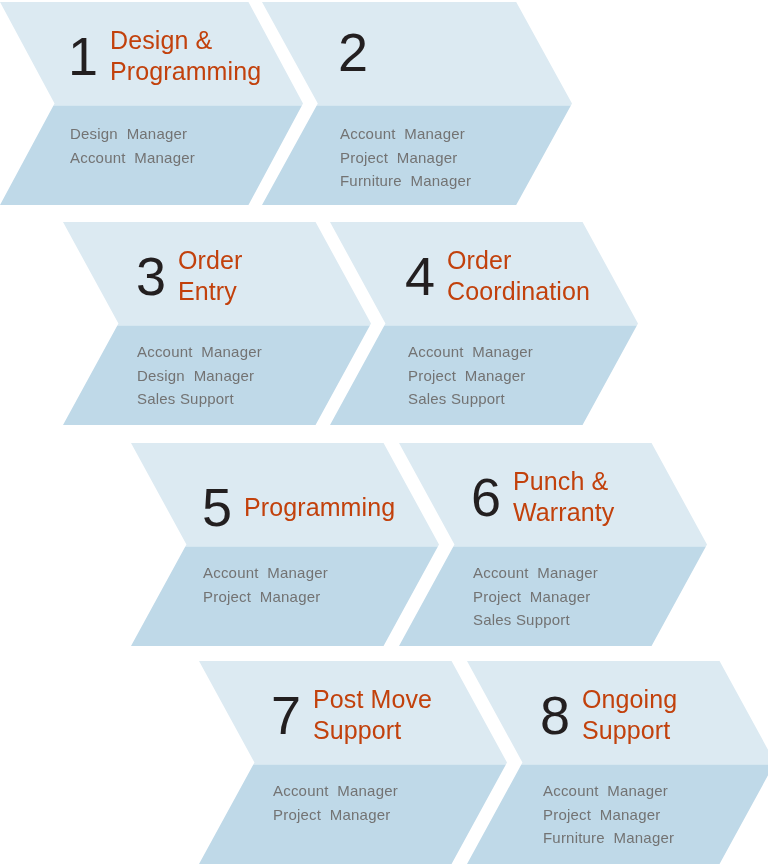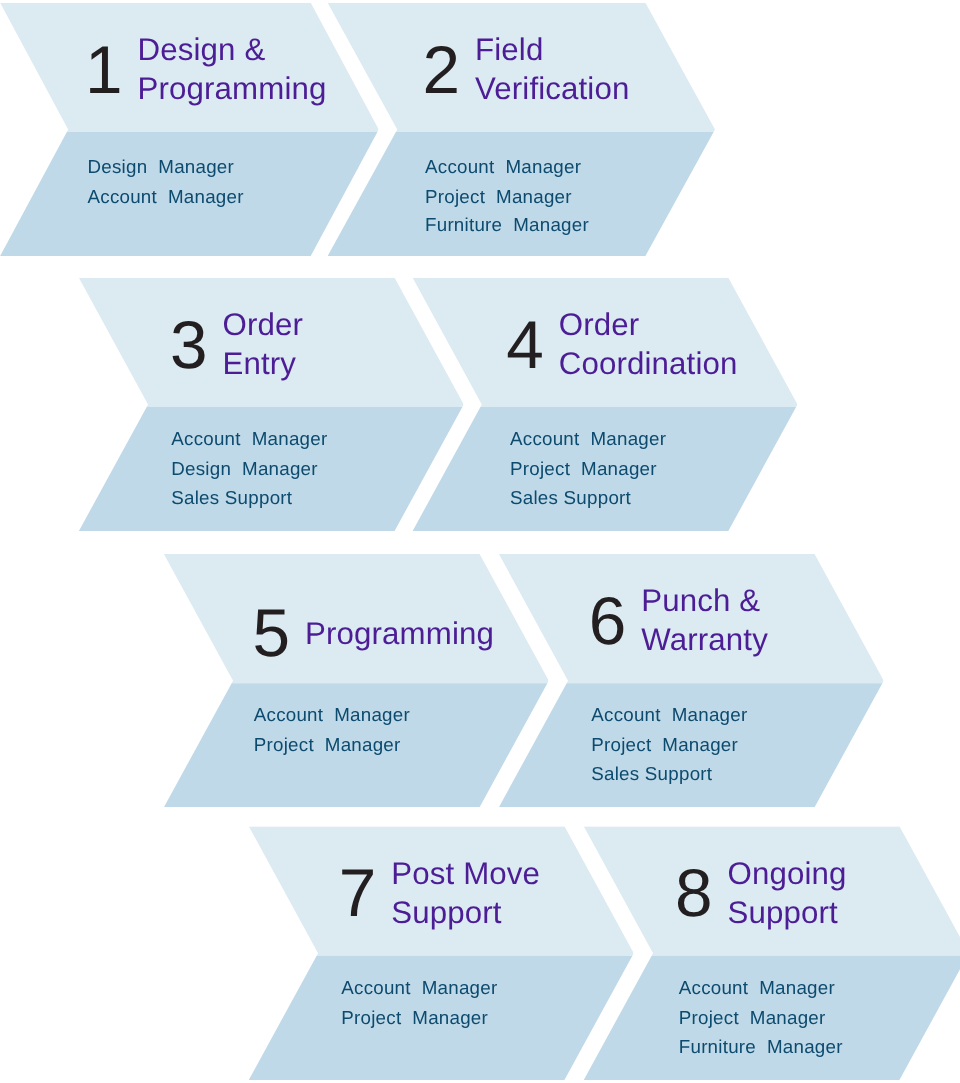--- a/index.html
+++ b/index.html
@@ -63,31 +63,31 @@
     font-weight: 400;
     color: #231f20;
     letter-spacing: -1px;
     margin-right: 13px;
     font-family: "Liberation Sans", "DejaVu Sans", sans-serif;
   }
 
   .step-title {
     font-size: 25px;
     line-height: 1.22;
-    color: #4c1d95;
+    color: #c2410c;
     font-weight: 400;
     white-space: pre-line;
     letter-spacing: 0.1px;
   }
 
   .roles {
     position: absolute;
     font-size: 15px;
     line-height: 23.5px;
-    color: #0c4a6e;
+    color: #737373;
     letter-spacing: 0.2px;
   }
   .role-line {
     white-space: pre;
   }
 </style>
 </head>
 <body>
 
 <div id="diagram">
@@ -109,22 +109,20 @@
     </div>
   </div>
 
   <div class="chevron" style="left:262px; top:2px; width:310px; height:203px;
               clip-path: polygon(0% 0%, 82% 0%, 100% 50%, 82% 100%, 0% 100%, 18% 50%);">
     <div class="band band-top" style="clip-path: polygon(0 0, 100% 0, 100% 51%, 0 51%);"></div>
     <div class="band band-bottom" style="clip-path: polygon(0 51%, 100% 51%, 100% 100%, 0 100%);"></div>
     <div class="content">
       <div class="head" style="left:76px; top:23px;">
         <span class="step-num">2</span>
-        <span class="step-title">Field
-Verification</span>
       </div>
       <div class="roles" style="left:78px; top:120px;">
         <div class="role-line">Account  Manager</div>
         <div class="role-line">Project  Manager</div>
         <div class="role-line">Furniture  Manager</div>
       </div>
     </div>
   </div>
 
   <div class="chevron" style="left:63px; top:222px; width:308px; height:203px;

